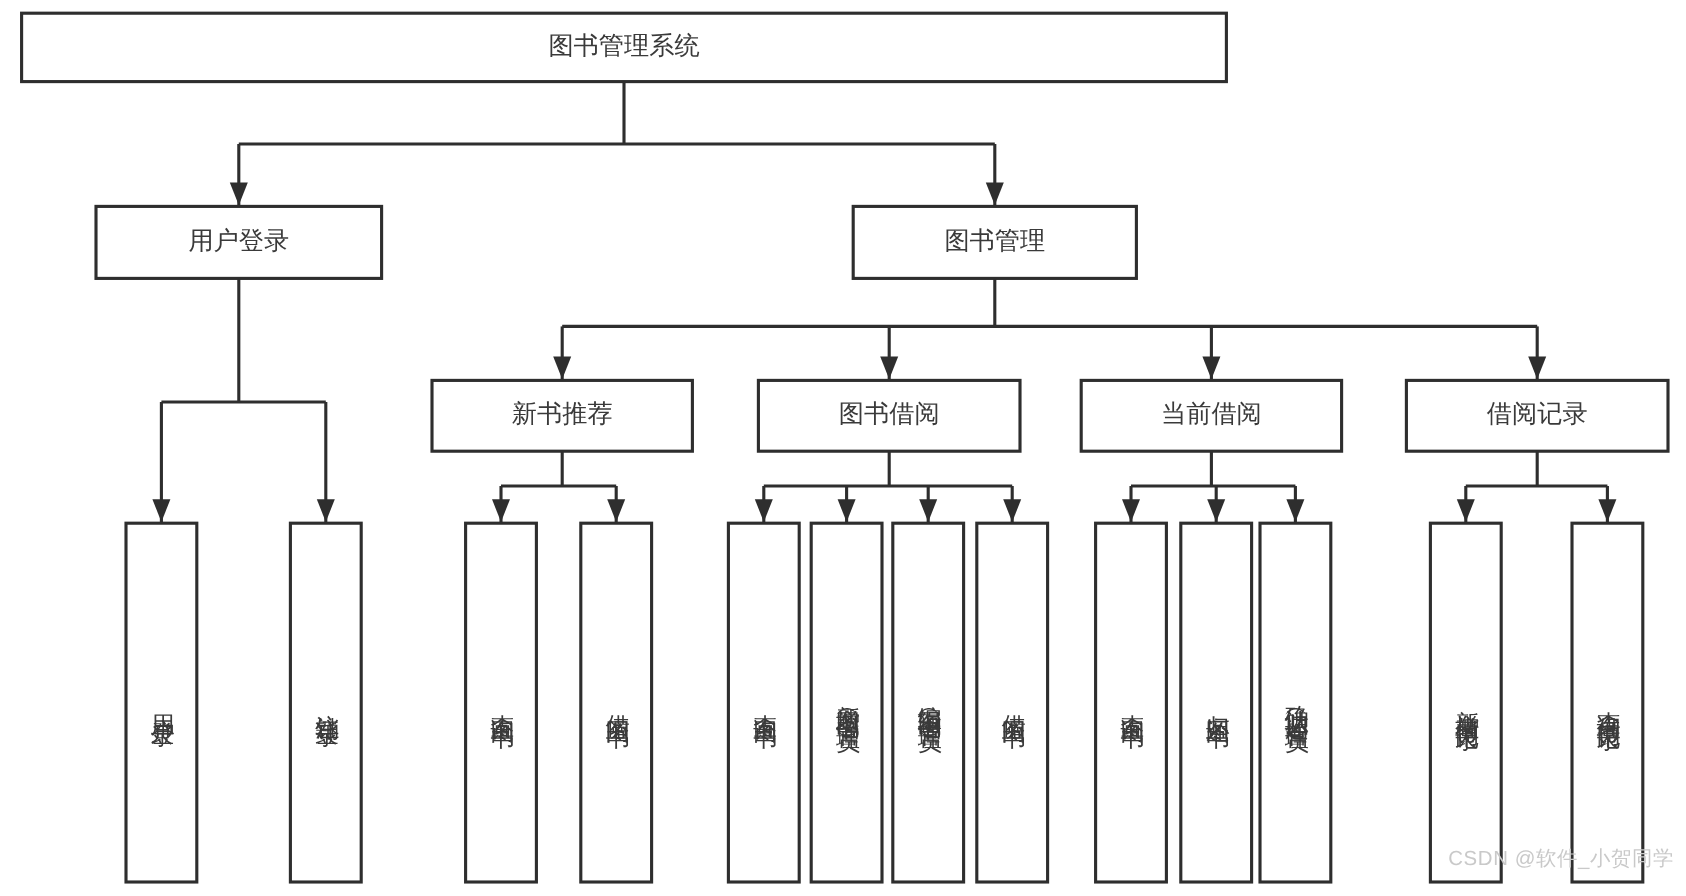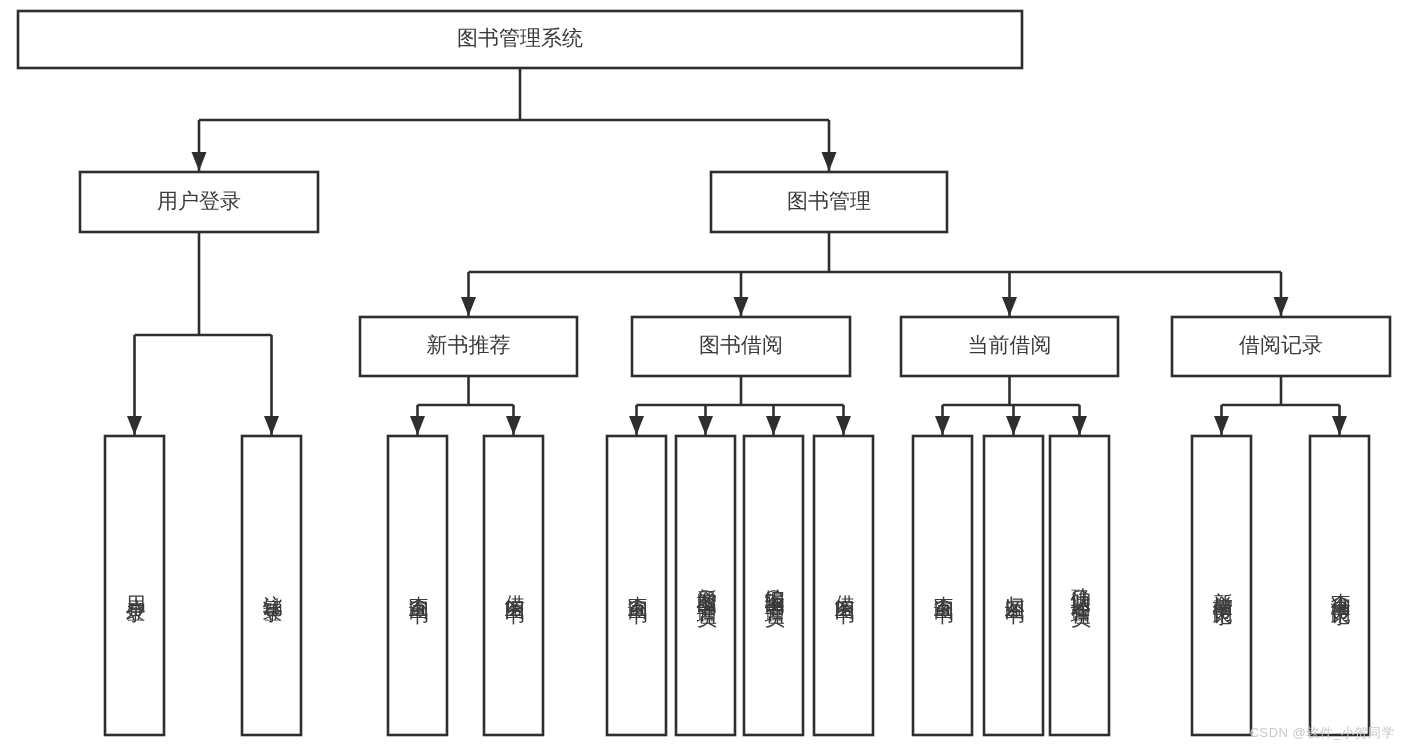--- a/index.html
+++ b/index.html
@@ -49,23 +49,23 @@
   }
   text.node-label.vertical {
     font-size: 20px;
     writing-mode: vertical-rl;
     text-orientation: upright;
     letter-spacing: 3px;
   }
   .watermark {
     position: absolute;
     right: 10px;
-    bottom: 5px;
+    bottom: 20px;
     font-family: "Liberation Sans", "DejaVu Sans", sans-serif;
-    font-size: 13px;
+    font-size: 17px;
     color: #c9c9c9;
     white-space: nowrap;
     letter-spacing: 0.5px;
     pointer-events: none;
   }
 </style>
 </head>
 <body>
 
 <div id="diagram-root">

